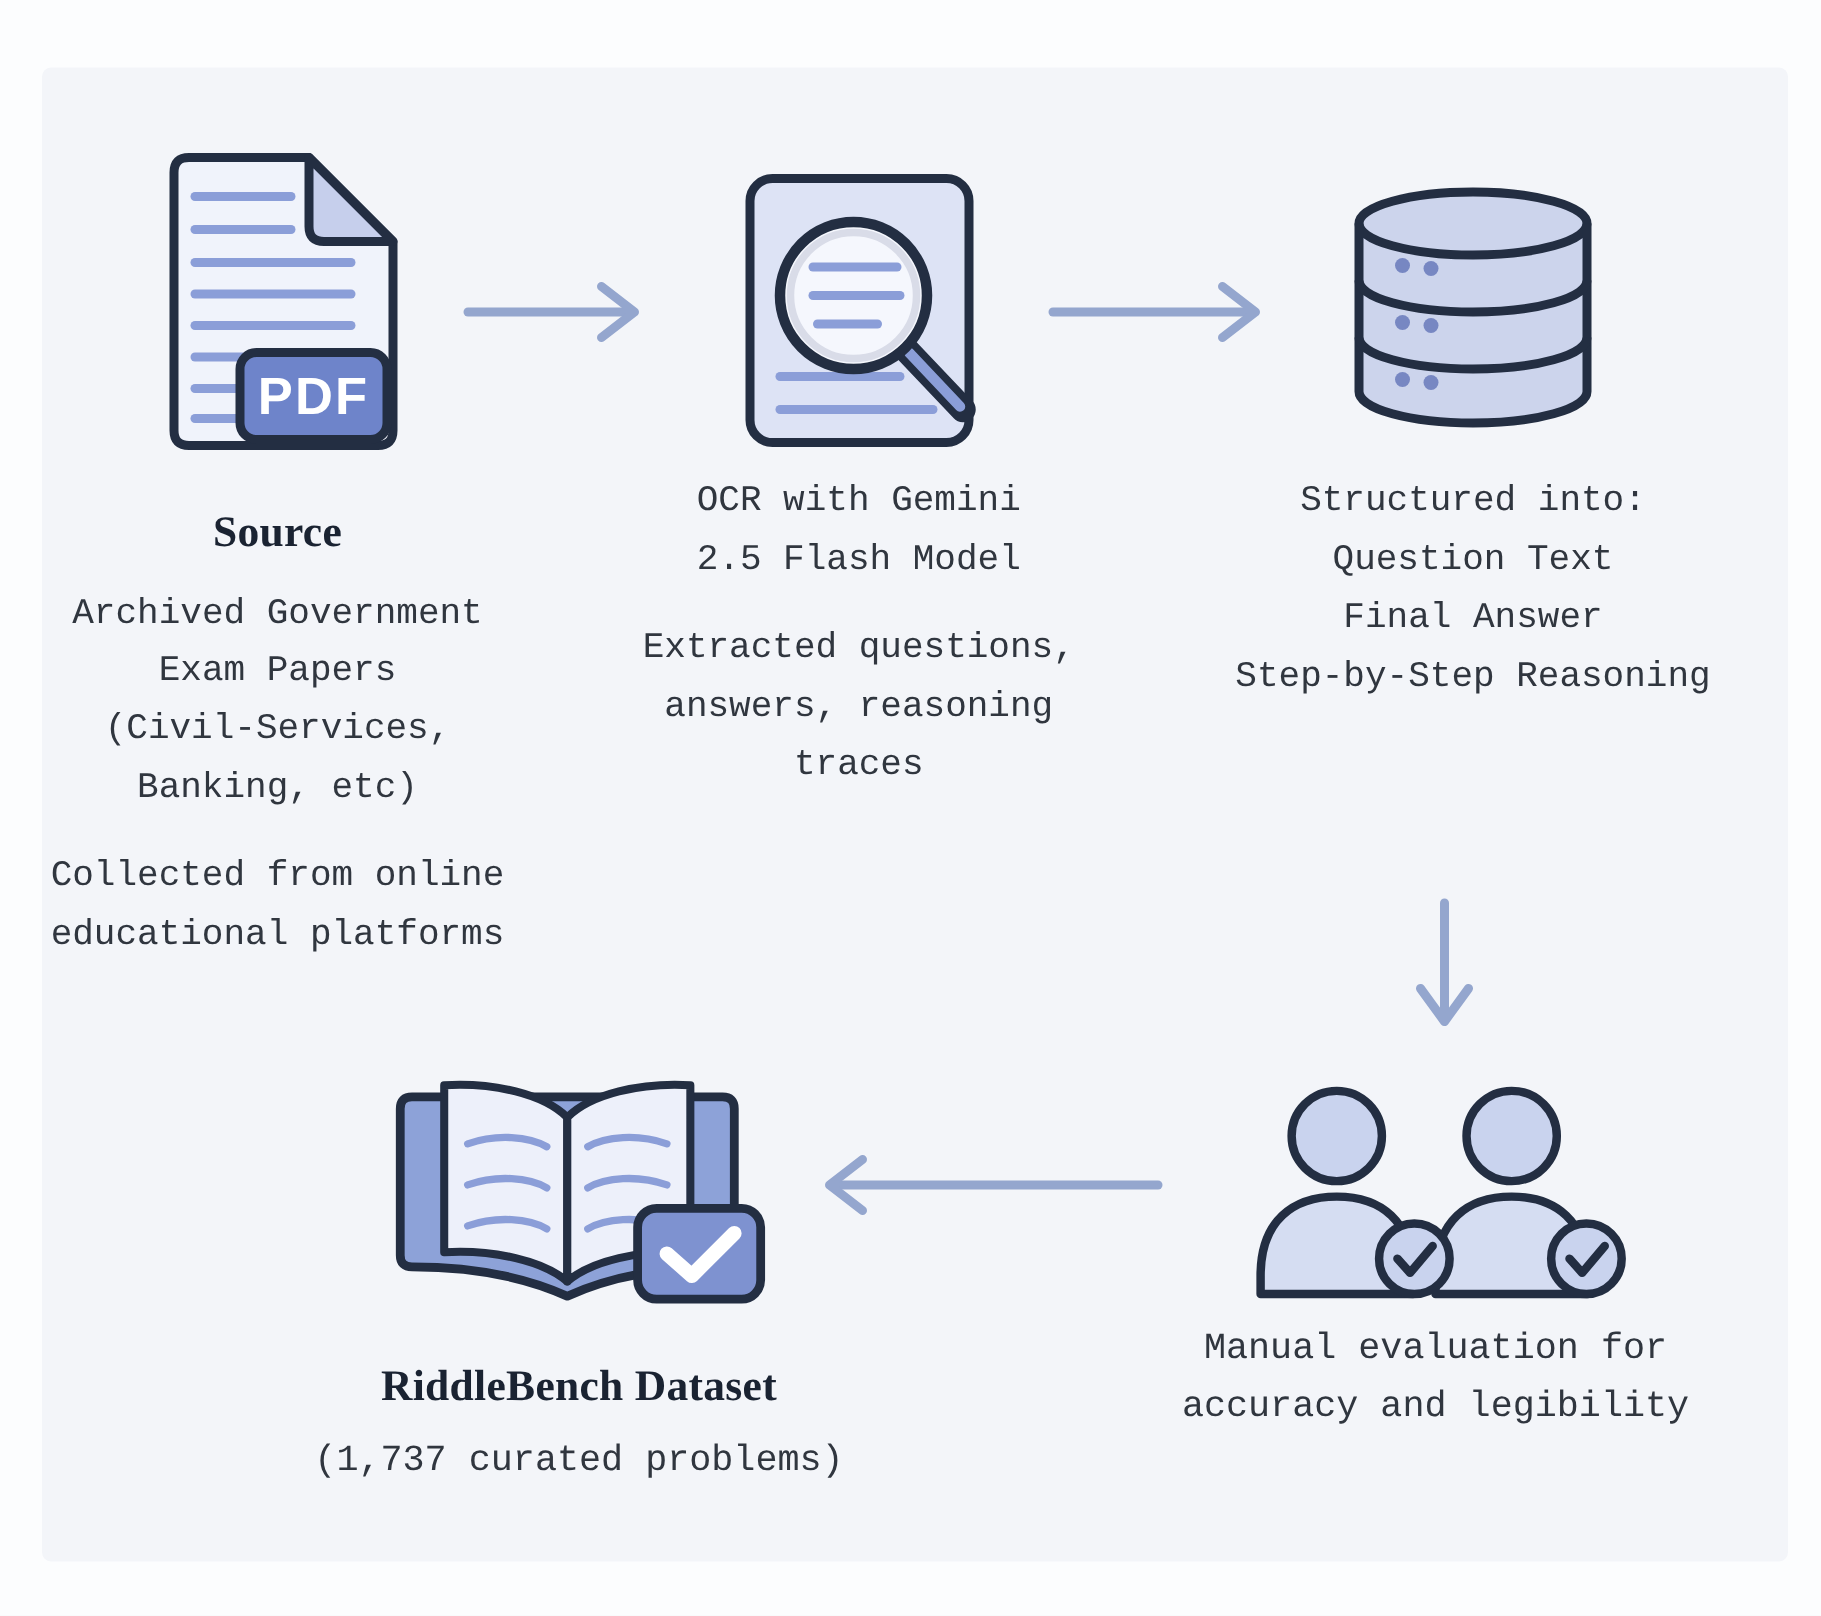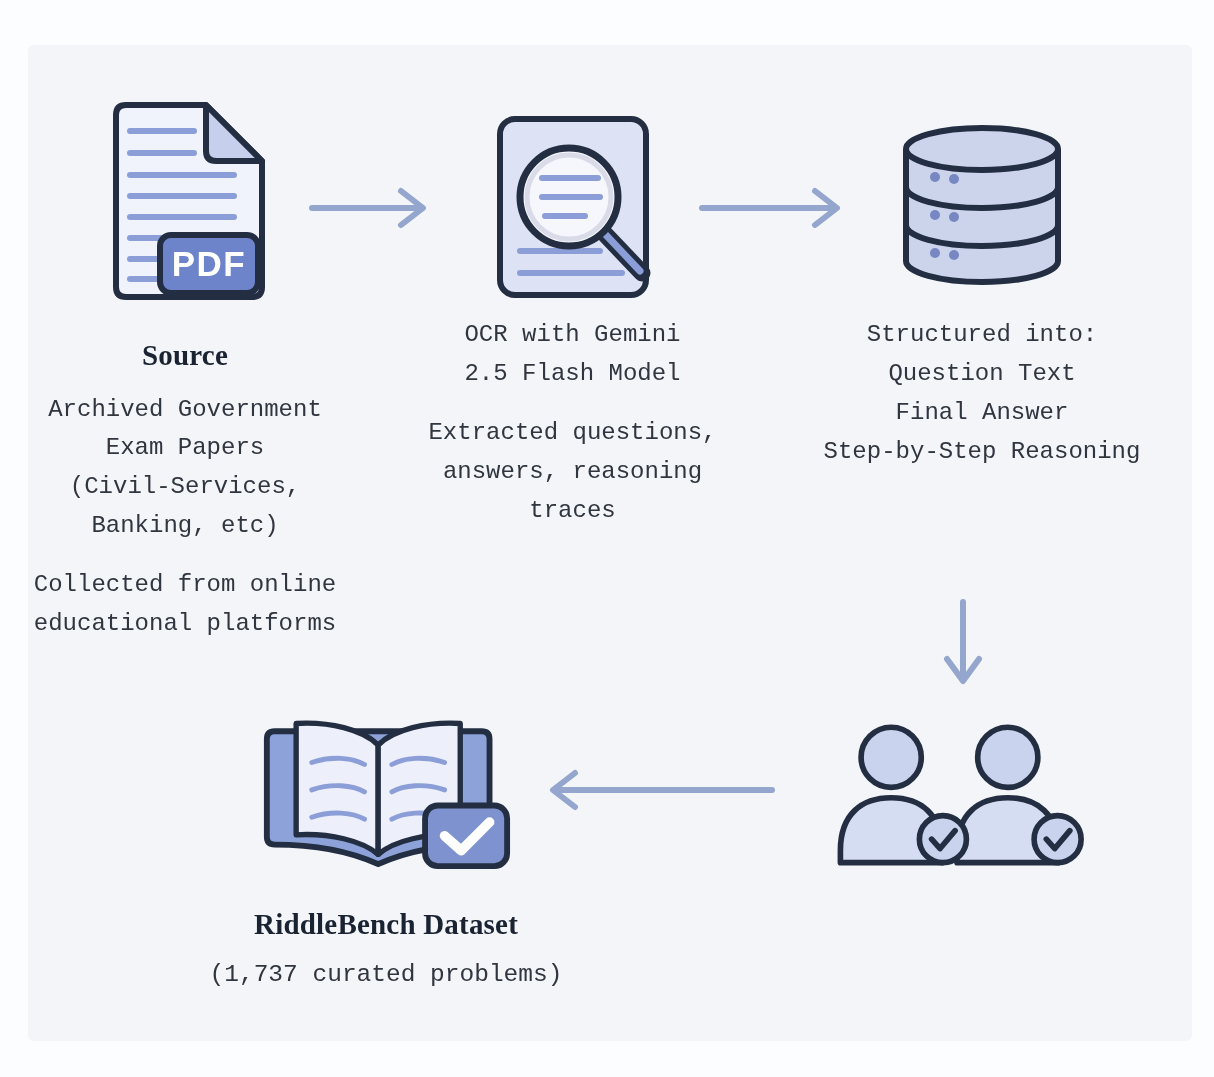--- a/index.html
+++ b/index.html
@@ -177,20 +177,22 @@
           <circle cx="188" cy="41" r="32" style="fill:var(--icon_fill_head);"></circle>
         </g>
         <g style="stroke:var(--icon_stroke);" stroke-width="6" stroke-linecap="round" stroke-linejoin="round">
           <circle cx="119" cy="128" r="25" style="fill:var(--icon_fill_head);"></circle>
           <polyline points="107,128 116,138 132,119" fill="none"></polyline>
           <circle cx="241" cy="128" r="25" style="fill:var(--icon_fill_head);"></circle>
           <polyline points="229,128 238,138 254,119" fill="none"></polyline>
         </g>
       </svg>
     </div>
+    <p>Manual evaluation for
+accuracy and legibility</p>
   </section>
 
   <div class="arrow" style="left:545px; top:768px;">
     <svg width="232" height="44" viewBox="0 0 232 44">
       <g style="stroke:var(--arrow);" stroke-width="6" stroke-linecap="round" stroke-linejoin="round" fill="none">
         <line x1="227" y1="22" x2="10" y2="22"></line>
         <polyline points="30,5 8,22 30,39"></polyline>
       </g>
     </svg>
   </div>

